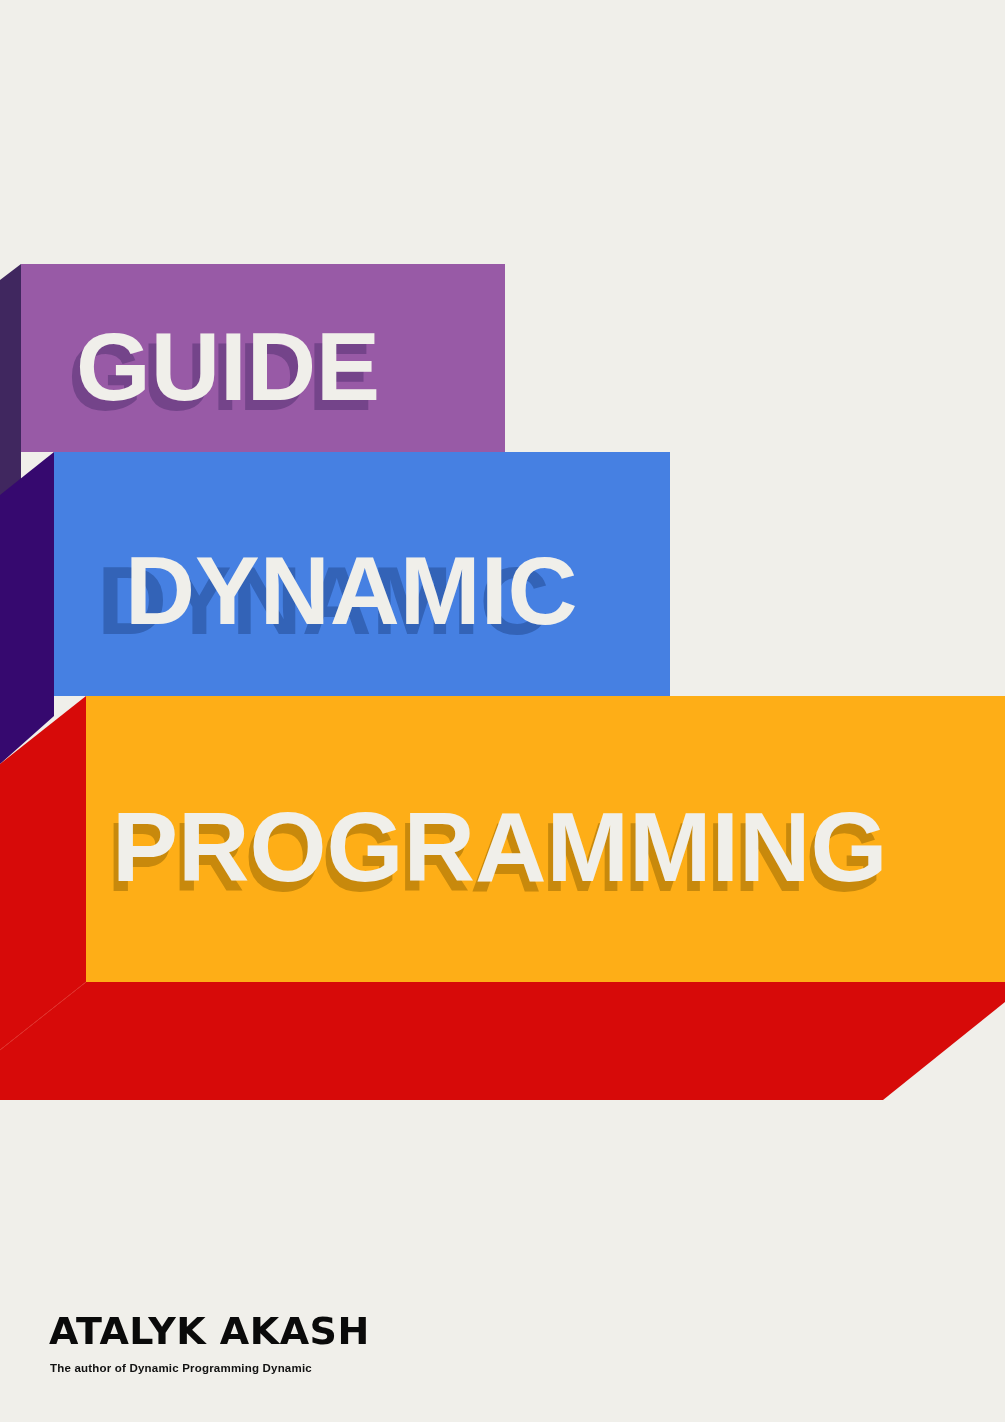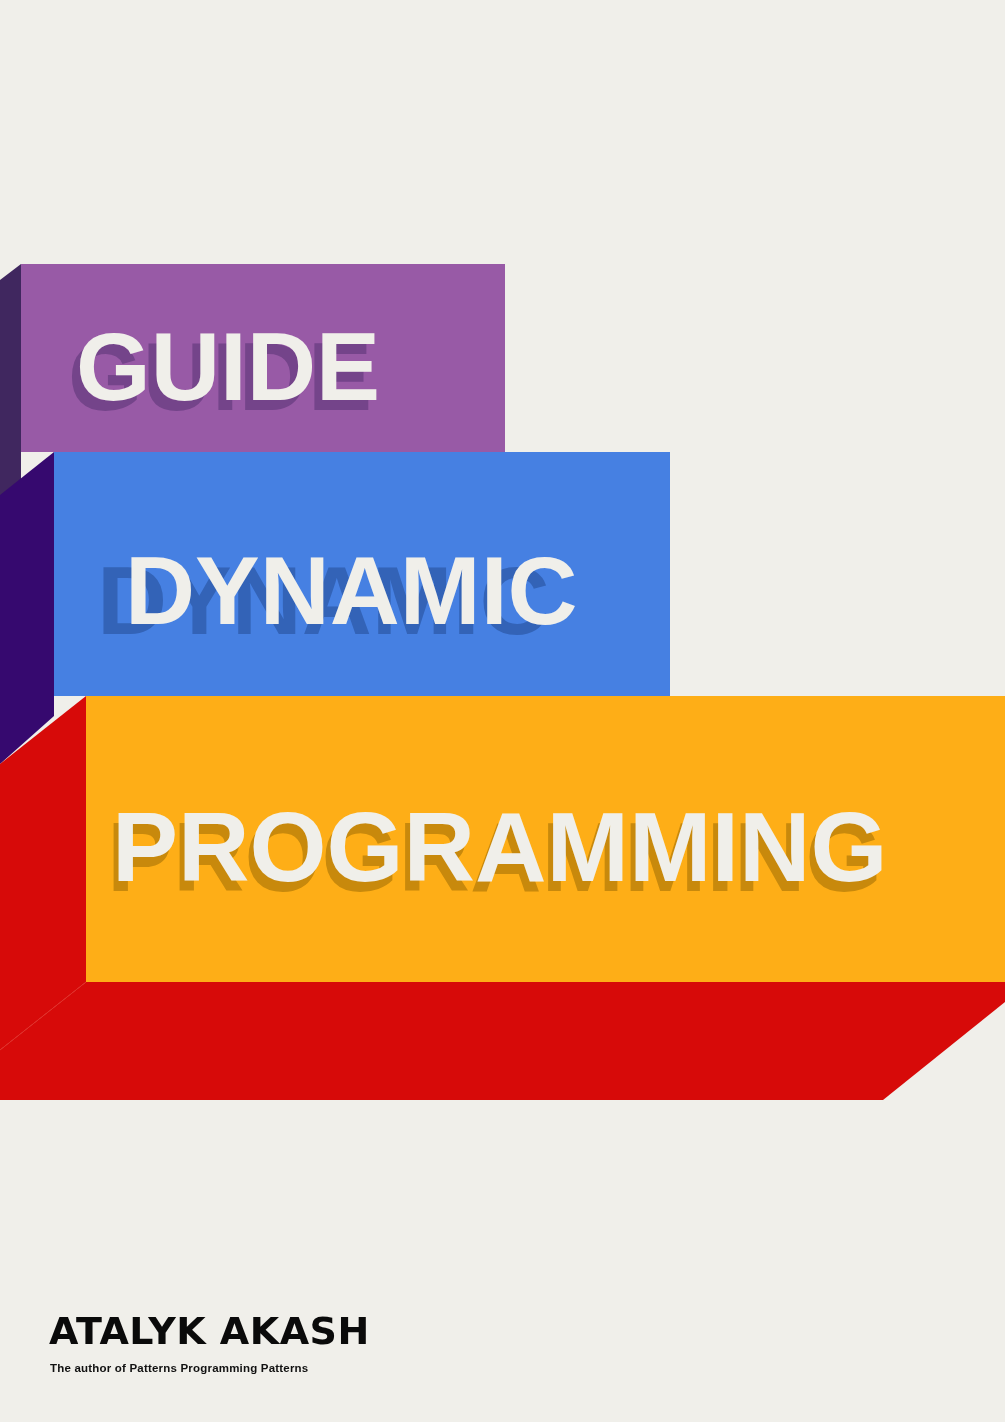--- a/index.html
+++ b/index.html
@@ -70,13 +70,13 @@
   <span class="shadow">DYNAMIC</span>
   <span class="front">DYNAMIC</span>
 </h1>
 
 <h1 id="w-programming" class="word">
   <span class="shadow">PROGRAMMING</span>
   <span class="front">PROGRAMMING</span>
 </h1>
 
 <h2 id="author">ATALYK AKASH</h2>
-<p id="subtitle">The author of Patterns Programming Patterns</p>
+<p id="subtitle">The author of Dynamic Programming Dynamic</p>
 
 </body></html>

